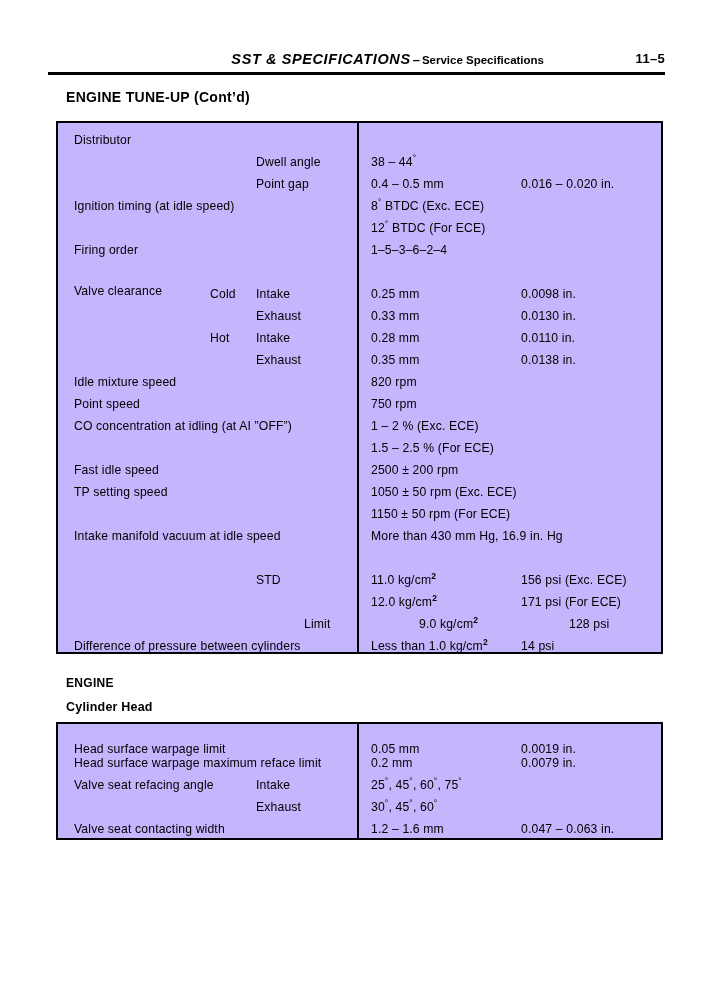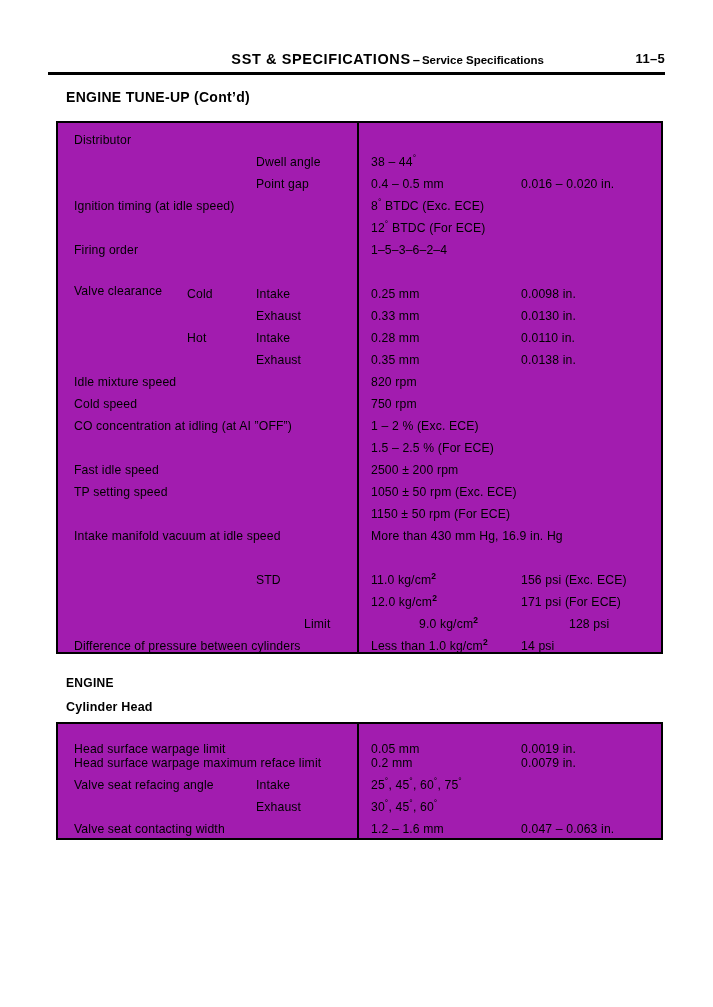--- a/index.html
+++ b/index.html
@@ -27,20 +27,21 @@
   #header-title-wrap {
     position: absolute;
     right: 121px;
     top: 0;
     white-space: nowrap;
   }
   .hdr-main {
     font-size: 14.5px;
     font-weight: bold;
     letter-spacing: 0.6px;
+    font-style: italic;
   }
   .hdr-dash {
     font-size: 13px;
     font-weight: bold;
     padding: 0 2px;
   }
   .hdr-sub {
     font-size: 11.5px;
     font-weight: bold;
   }
@@ -85,21 +86,21 @@
     top: 700px;
     font-size: 12.5px;
     letter-spacing: 0.2px;
   }
 
   
   .spec-table {
     position: absolute;
     border: 2px solid #000;
     box-sizing: border-box;
-    background: #a21caf;
+    background: #c4b5fd;
   }
   #table-tuneup {
     left: 56px;
     top: 121px;
     width: 607px;
     height: 533px;
   }
   #table-cylhead {
     left: 56px;
     top: 722px;
@@ -132,21 +133,21 @@
   .cell {
     position: absolute;
     top: 0;
     font-size: 12.2px;
     line-height: 22px;
     white-space: nowrap;
     letter-spacing: 0.15px;
   }
   
   .c-label  { left: 16px; }
-  .c-mid    { left: 129px; }
+  .c-mid    { left: 152px; }
   .c-sub    { left: 198px; }
   
   .c-val    { left: 313px; }
   .c-val2   { left: 463px; }
 
   .sup {
     font-size: 8.5px;
     vertical-align: super;
     line-height: 0;
     font-weight: bold;
@@ -219,21 +220,21 @@
       <div class="row" style="top: 226px;">
         <div class="cell c-sub">Exhaust</div>
         <div class="cell c-val">0.35 mm</div>
         <div class="cell c-val2">0.0138 in.</div>
       </div>
       <div class="row" style="top: 248px;">
         <div class="cell c-label">Idle mixture speed</div>
         <div class="cell c-val">820 rpm</div>
       </div>
       <div class="row" style="top: 270px;">
-        <div class="cell c-label">Cold speed</div>
+        <div class="cell c-label">Point speed</div>
         <div class="cell c-val">750 rpm</div>
       </div>
       <div class="row" style="top: 292px;">
         <div class="cell c-label">CO concentration at idling (at AI ”OFF”)</div>
         <div class="cell c-val">1 – 2 % (Exc. ECE)</div>
       </div>
       <div class="row" style="top: 314px;">
         <div class="cell c-val">1.5 – 2.5 % (For ECE)</div>
       </div>
       <div class="row" style="top: 336px;">

